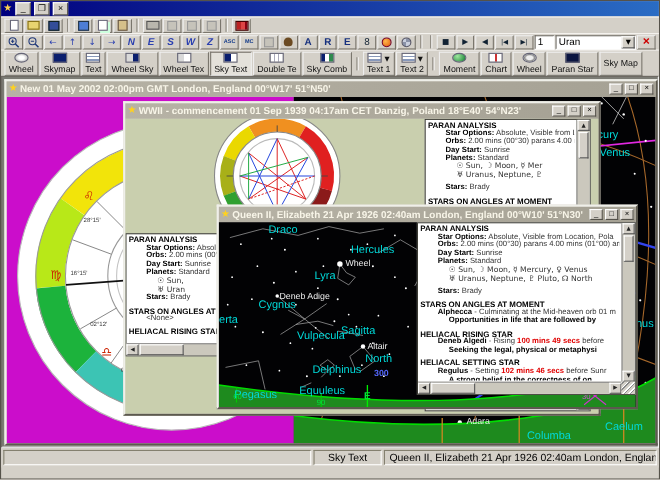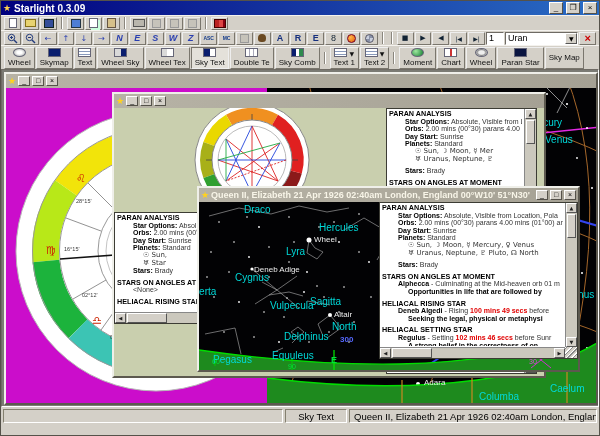--- a/index.html
+++ b/index.html
@@ -108,21 +108,20 @@
   .statusbar{height:18px;display:flex;gap:2px;padding:2px;background:#d4d0c8}
   .spanel{border:1px solid;border-color:#84806f #fff #fff #84806f;font-size:9.5px;display:flex;align-items:center;padding:0 4px;white-space:nowrap;overflow:hidden}
 </style>
 </head>
 <body>
 
 <div class="screen">
 
   <div class="titlebar">
     <span class="appicon g">★</span>
-    <span class="t">Starlight 0.3.09</span>
     <span class="wbtn">_</span>
     <span class="wbtn g">❐</span>
     <span class="wbtn">×</span>
   </div>
 
 
   <div class="tbrow tb1">
     <span class="b3 tbtn">
         <span class="ic ic-page"></span>
       </span>
@@ -309,20 +308,21 @@
     <span class="vbtn">
         <span>Sky Map</span>
       </span>
   </div>
 
   <div class="mdi">
 
     <div class="cw" id="winA" style="left:2px;top:2px;width:594px;height:333px">
       <div class="tbc">
         <span class="star g">★</span>
+        <span class="tt">New 01 May 2002 02:00pm GMT London, England 00°W17' 51°N50'</span>
         <span class="cbtn">_</span>
         <span class="cbtn">□</span>
         <span class="cbtn">×</span>
       </div>
       <div class="cwcontent" style="height:315px">
 
         <div style="position:absolute;left:0;top:0;width:261px;height:315px;background:#cb0dcb;overflow:hidden">
           <svg width="261" height="315">
             <circle cx="150" cy="163" r="140" fill="#ffffff" stroke="#b9b9b9"></circle>
             <path d="M178,57 A110 110 0 0 0 122,57" fill="none" stroke="#f29a1e" stroke-width="27"></path>
@@ -406,20 +406,21 @@
           <span class="wl" style="left:157px;top:290px">Adara</span>
           <span class="cl" style="left:212px;top:303px">Columba</span>
           <span class="cl" style="left:283px;top:295px">Caelum</span>
         </div>
       </div>
     </div>
 
     <div class="cw" id="winB" style="left:110px;top:22px;width:434px;height:286px">
       <div class="tbc">
         <span class="star g">★</span>
+        <span class="tt">WWII - commencement 01 Sep 1939 04:17am CET Danzig, Poland 18°E40' 54°N23'</span>
         <span class="cbtn">_</span>
         <span class="cbtn">□</span>
         <span class="cbtn">×</span>
       </div>
       <div class="cwcontent" style="height:268px;background:#c9cfae">
         <svg width="430" height="268" style="position:absolute;left:0;top:0">
           <circle cx="138" cy="52" r="57" fill="#ffffff" stroke="#888"></circle>
           <path d="M161,12 A46 46 0 0 0 115,12" fill="none" stroke="#f09020" stroke-width="12"></path>
           <path d="M115,12 A46 46 0 0 0 95,36" fill="none" stroke="#ead800" stroke-width="12"></path>
           <path d="M95,36 A46 46 0 0 0 95,68" fill="none" stroke="#a8b018" stroke-width="12"></path>
@@ -470,21 +471,21 @@
         </div>
 
         <div class="panelw" style="left:0;top:104px;width:94px;height:112px">
           <div class="ptxt" style="right:2px;bottom:12px">
             <div class="ph">PARAN ANALYSIS</div>
             <div class="pl"><span class="lbl">Star Options:</span> <span>Absol</span></div>
             <div class="pl"><span class="lbl">Orbs:</span> <span>2.00 mins (00°</span></div>
             <div class="pl"><span class="lbl">Day Start:</span> <span>Sunrise</span></div>
             <div class="pl"><span class="lbl">Planets:</span> <span>Standard</span></div>
             <div class="pl2 sym">☉ Sun,</div>
-            <div class="pl2 sym">♅ Star</div>
+            <div class="pl2 sym">♅ Uran</div>
             <div class="pl"><span class="lbl">Stars:</span> <span>Brady</span></div>
             <div class="blk"></div>
             <div class="ph">STARS ON ANGLES AT M</div>
             <div class="pl">&lt;None&gt;</div>
             <div class="blk"></div>
             <div class="ph">HELIACAL RISING STAR</div>
           </div>
           <div class="hscroll" style="right:0">
             <span class="sb g">◀</span>
             <span class="thumbh"></span>

